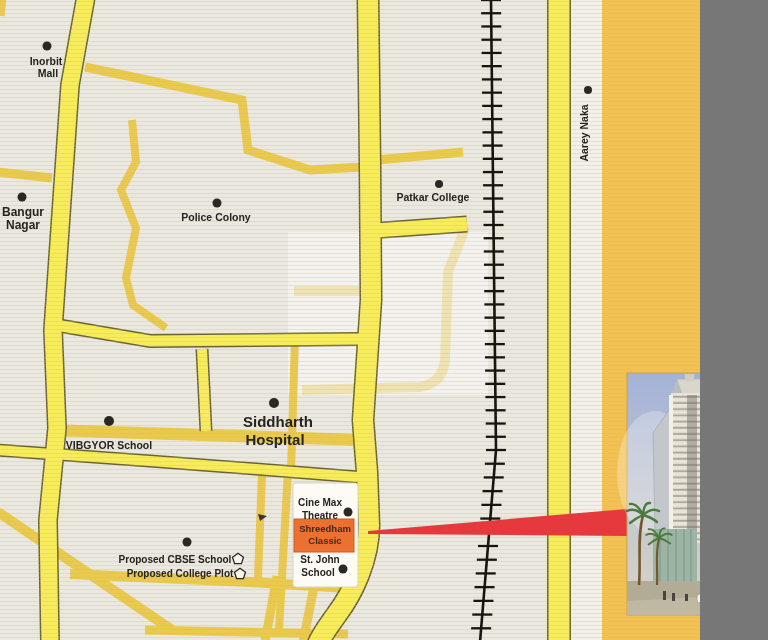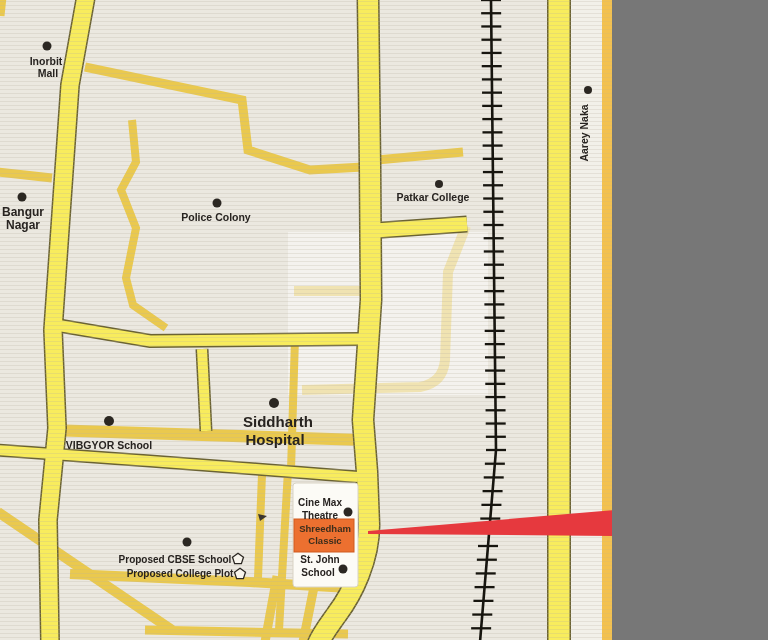--- a/index.html
+++ b/index.html
@@ -1,16 +1,16 @@
 <!DOCTYPE html>
 <html><head>
 <meta charset="utf-8">
 <style>
   html,body{margin:0;padding:0;background:#777;}
-  .stage{position:relative;width:612px;height:640px;overflow:hidden;background:#ebe8e0;}
+  .stage{position:relative;width:700px;height:640px;overflow:hidden;background:#ebe8e0;}
   svg{display:block;}
   .lbl{font-family:"Liberation Sans", sans-serif;font-weight:700;fill:#272320;}
   .lbl-orange{font-family:"Liberation Sans", sans-serif;font-weight:700;fill:#3a2d1c;}
 </style>
 </head>
 <body>
 
 <div class="stage">
 <svg width="768" height="640" viewBox="0 0 768 640">
   <defs>

